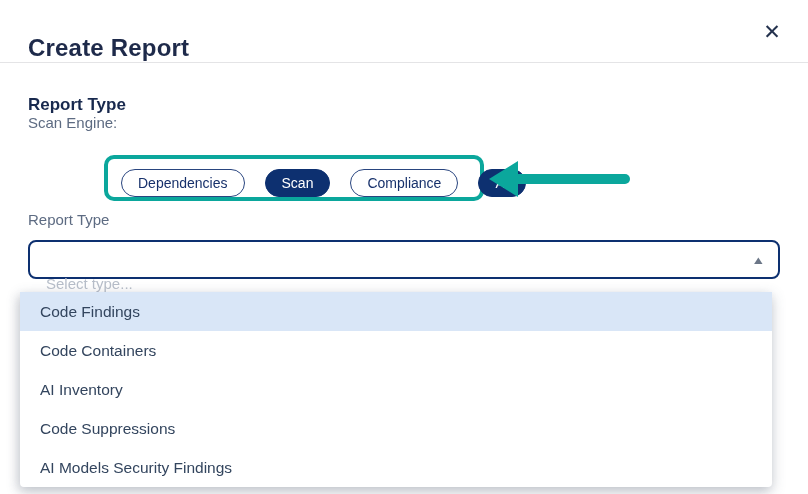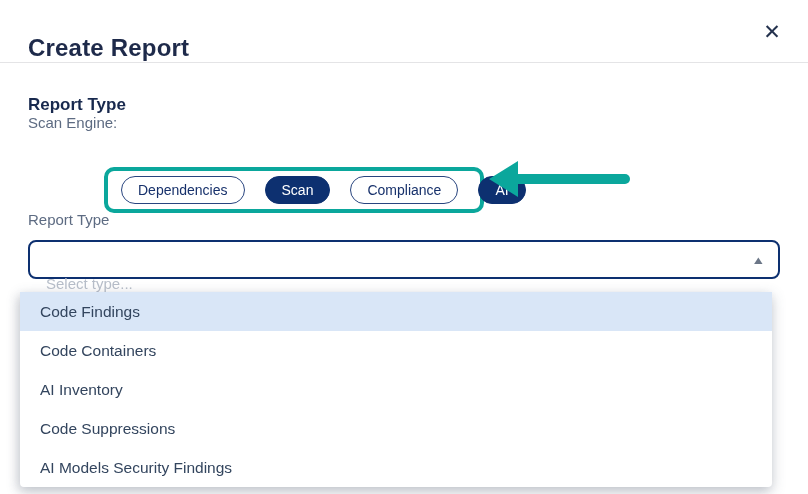--- a/index.html
+++ b/index.html
@@ -12,22 +12,22 @@
   .close-btn{position:absolute;right:22px;top:17px;width:28px;height:28px;display:flex;align-items:center;justify-content:center;
     font-size:21px;color:#24324e;cursor:pointer;background:none;border:none;line-height:1;}
 
   
   .section-heading{position:absolute;left:28px;top:95px;font-size:17px;font-weight:700;color:#18294e;}
   .field-label{position:absolute;font-size:15px;color:#5d6b82;}
   .lbl-scan{left:28px;top:114px;}
   .lbl-type{left:28px;top:211px;}
 
   
-  .highlight-box{position:absolute;left:104px;top:167px;width:380px;height:46px;border:4px solid #0ba79c;border-radius:10px;
-    display:flex;align-items:center;gap:20px;padding:0 13px;background:#fff;}
+  .highlight-box{position:absolute;left:104px;top:155px;width:380px;height:46px;border:4px solid #0ba79c;border-radius:10px;
+    display:flex;align-items:flex-end;gap:20px;padding:0 13px;background:#fff;}
   .pill{height:28px;display:inline-flex;align-items:center;justify-content:center;padding:0 16px;border-radius:15px;
     font-size:14px;cursor:pointer;white-space:nowrap;}
   .pill.outline{background:#fff;border:1.5px solid #29457f;color:#17316b;}
   .pill.filled{background:#0d3070;border:1.5px solid #0d3070;color:#ffffff;}
 
   
   .arrow{position:absolute;left:489px;top:161px;width:141px;height:36px;pointer-events:none;}
   .arrow-head{position:absolute;left:0;top:0;width:0;height:0;border-top:18px solid transparent;border-bottom:18px solid transparent;border-right:29px solid #0ba79c;}
   .arrow-shaft{position:absolute;left:25px;top:13px;right:0;height:10px;background:#0ba79c;border-radius:0 5px 5px 0;}
 

